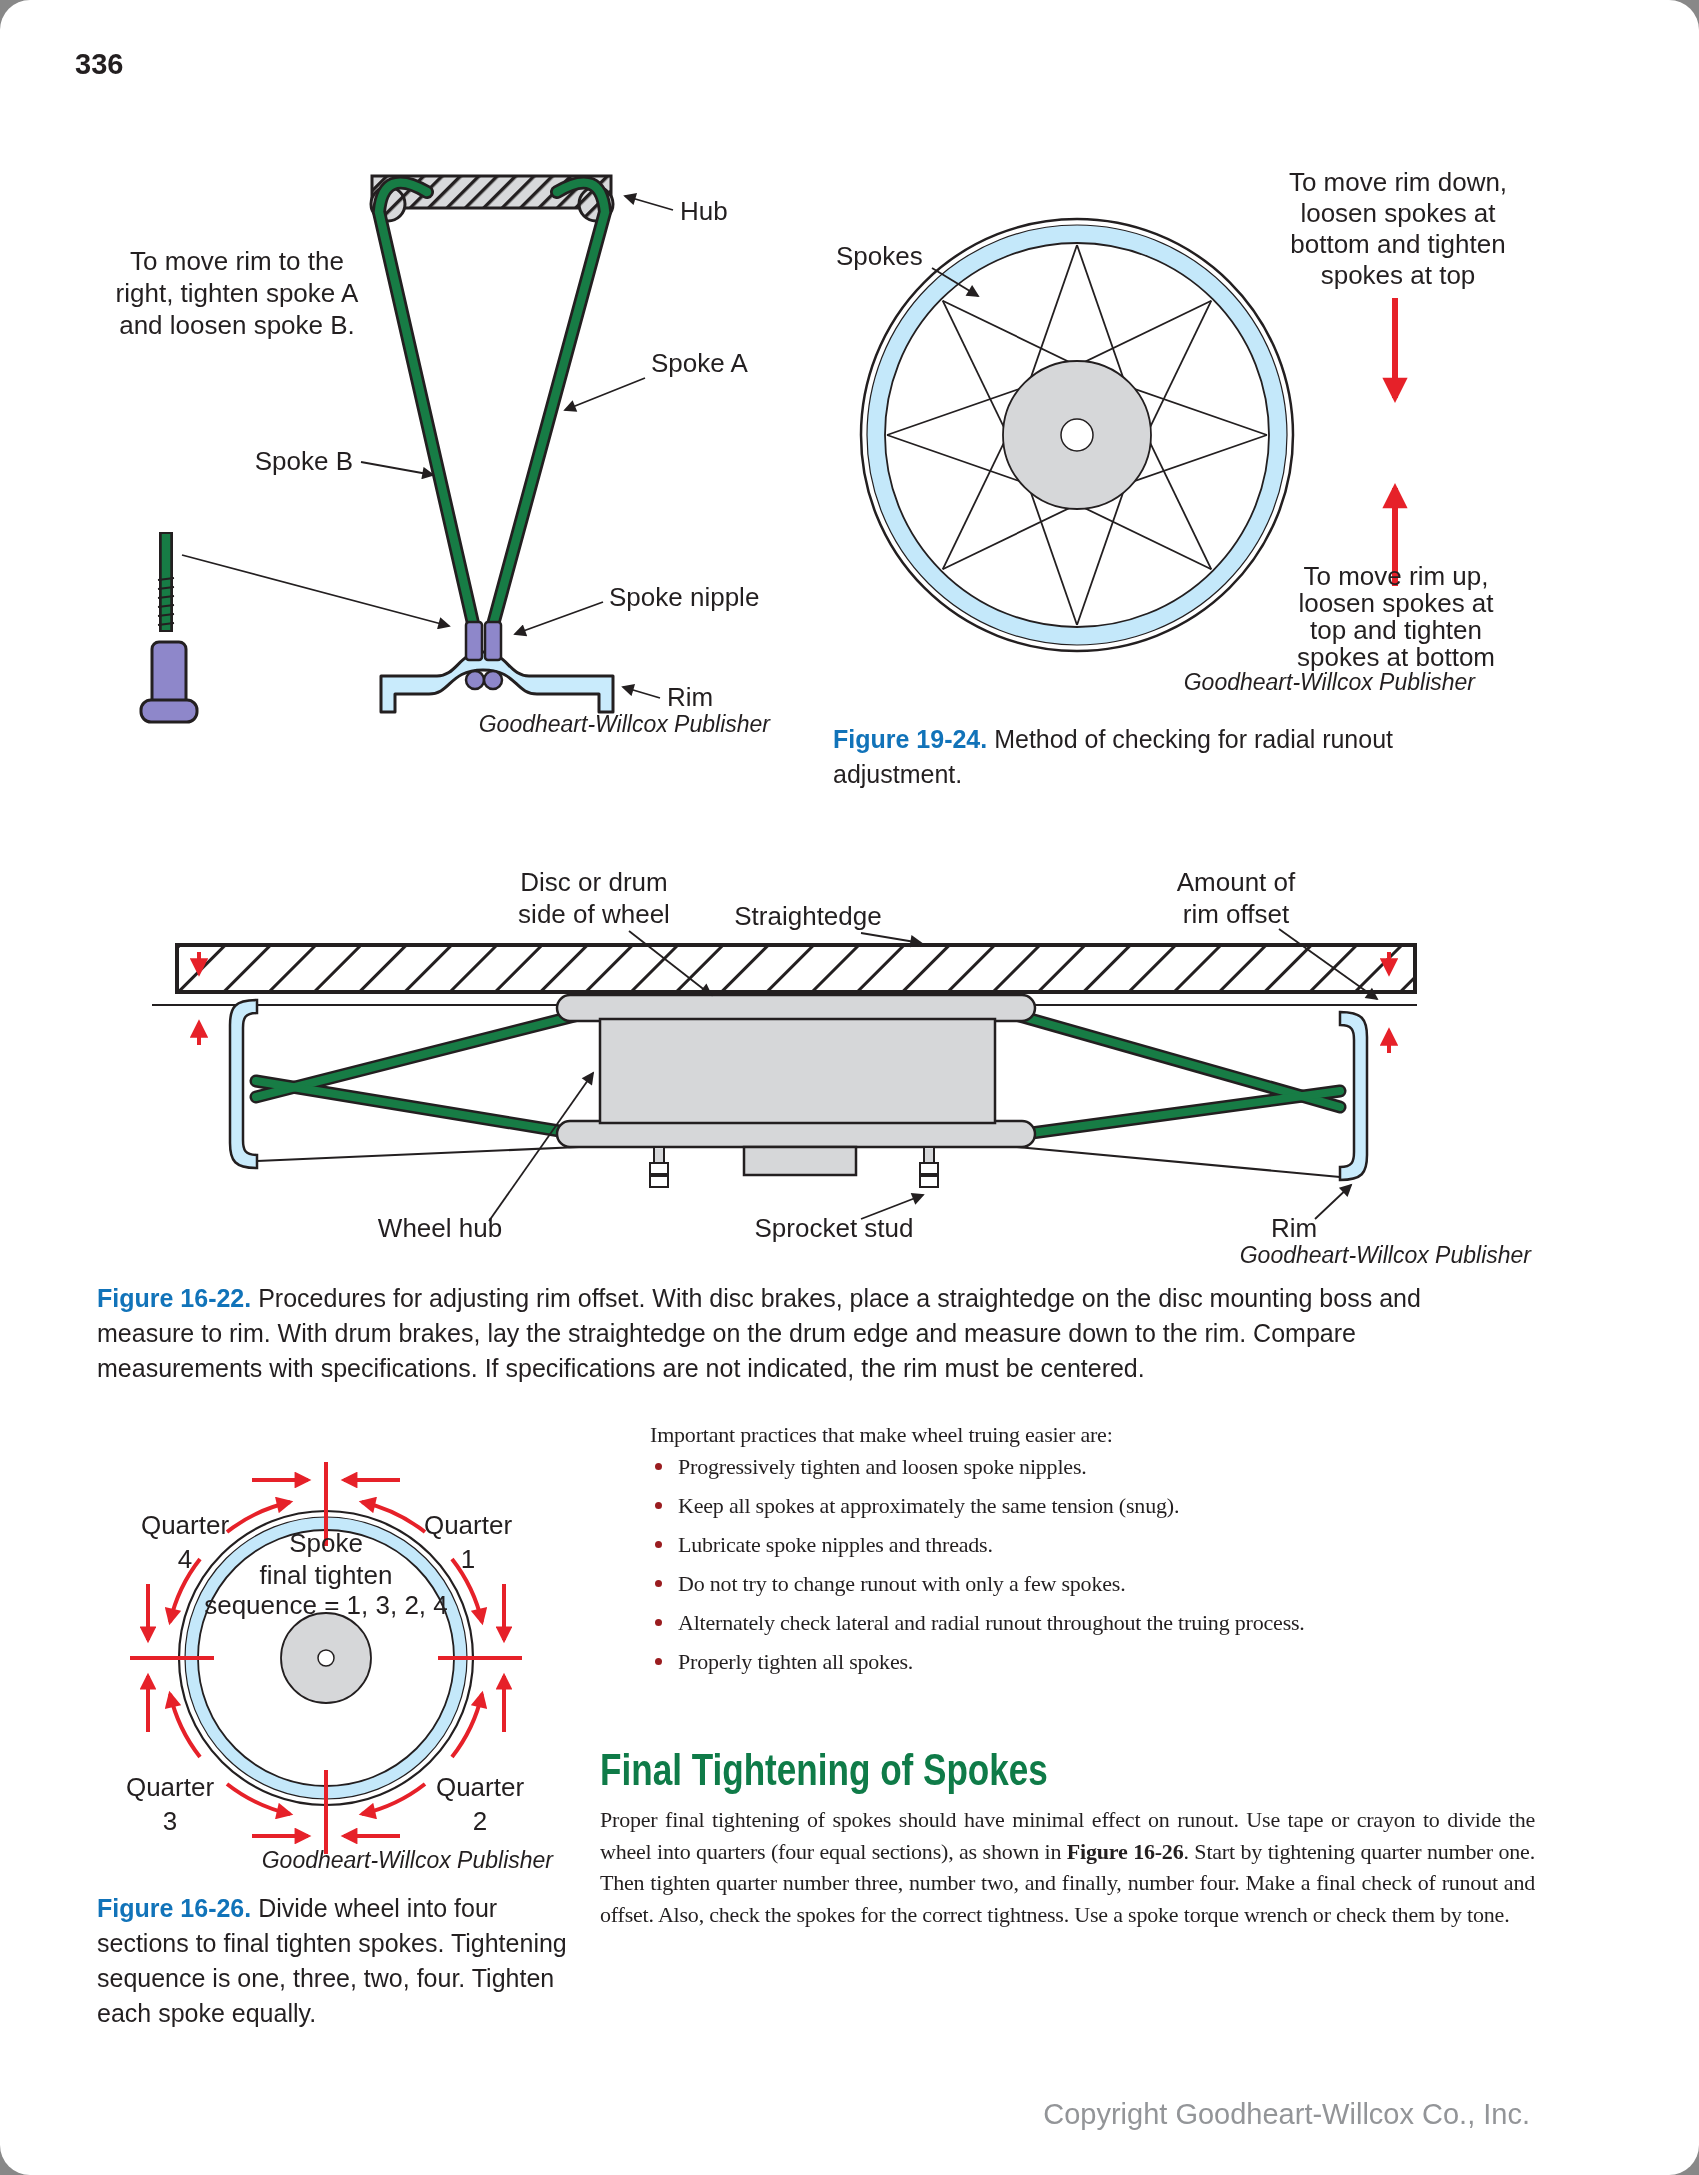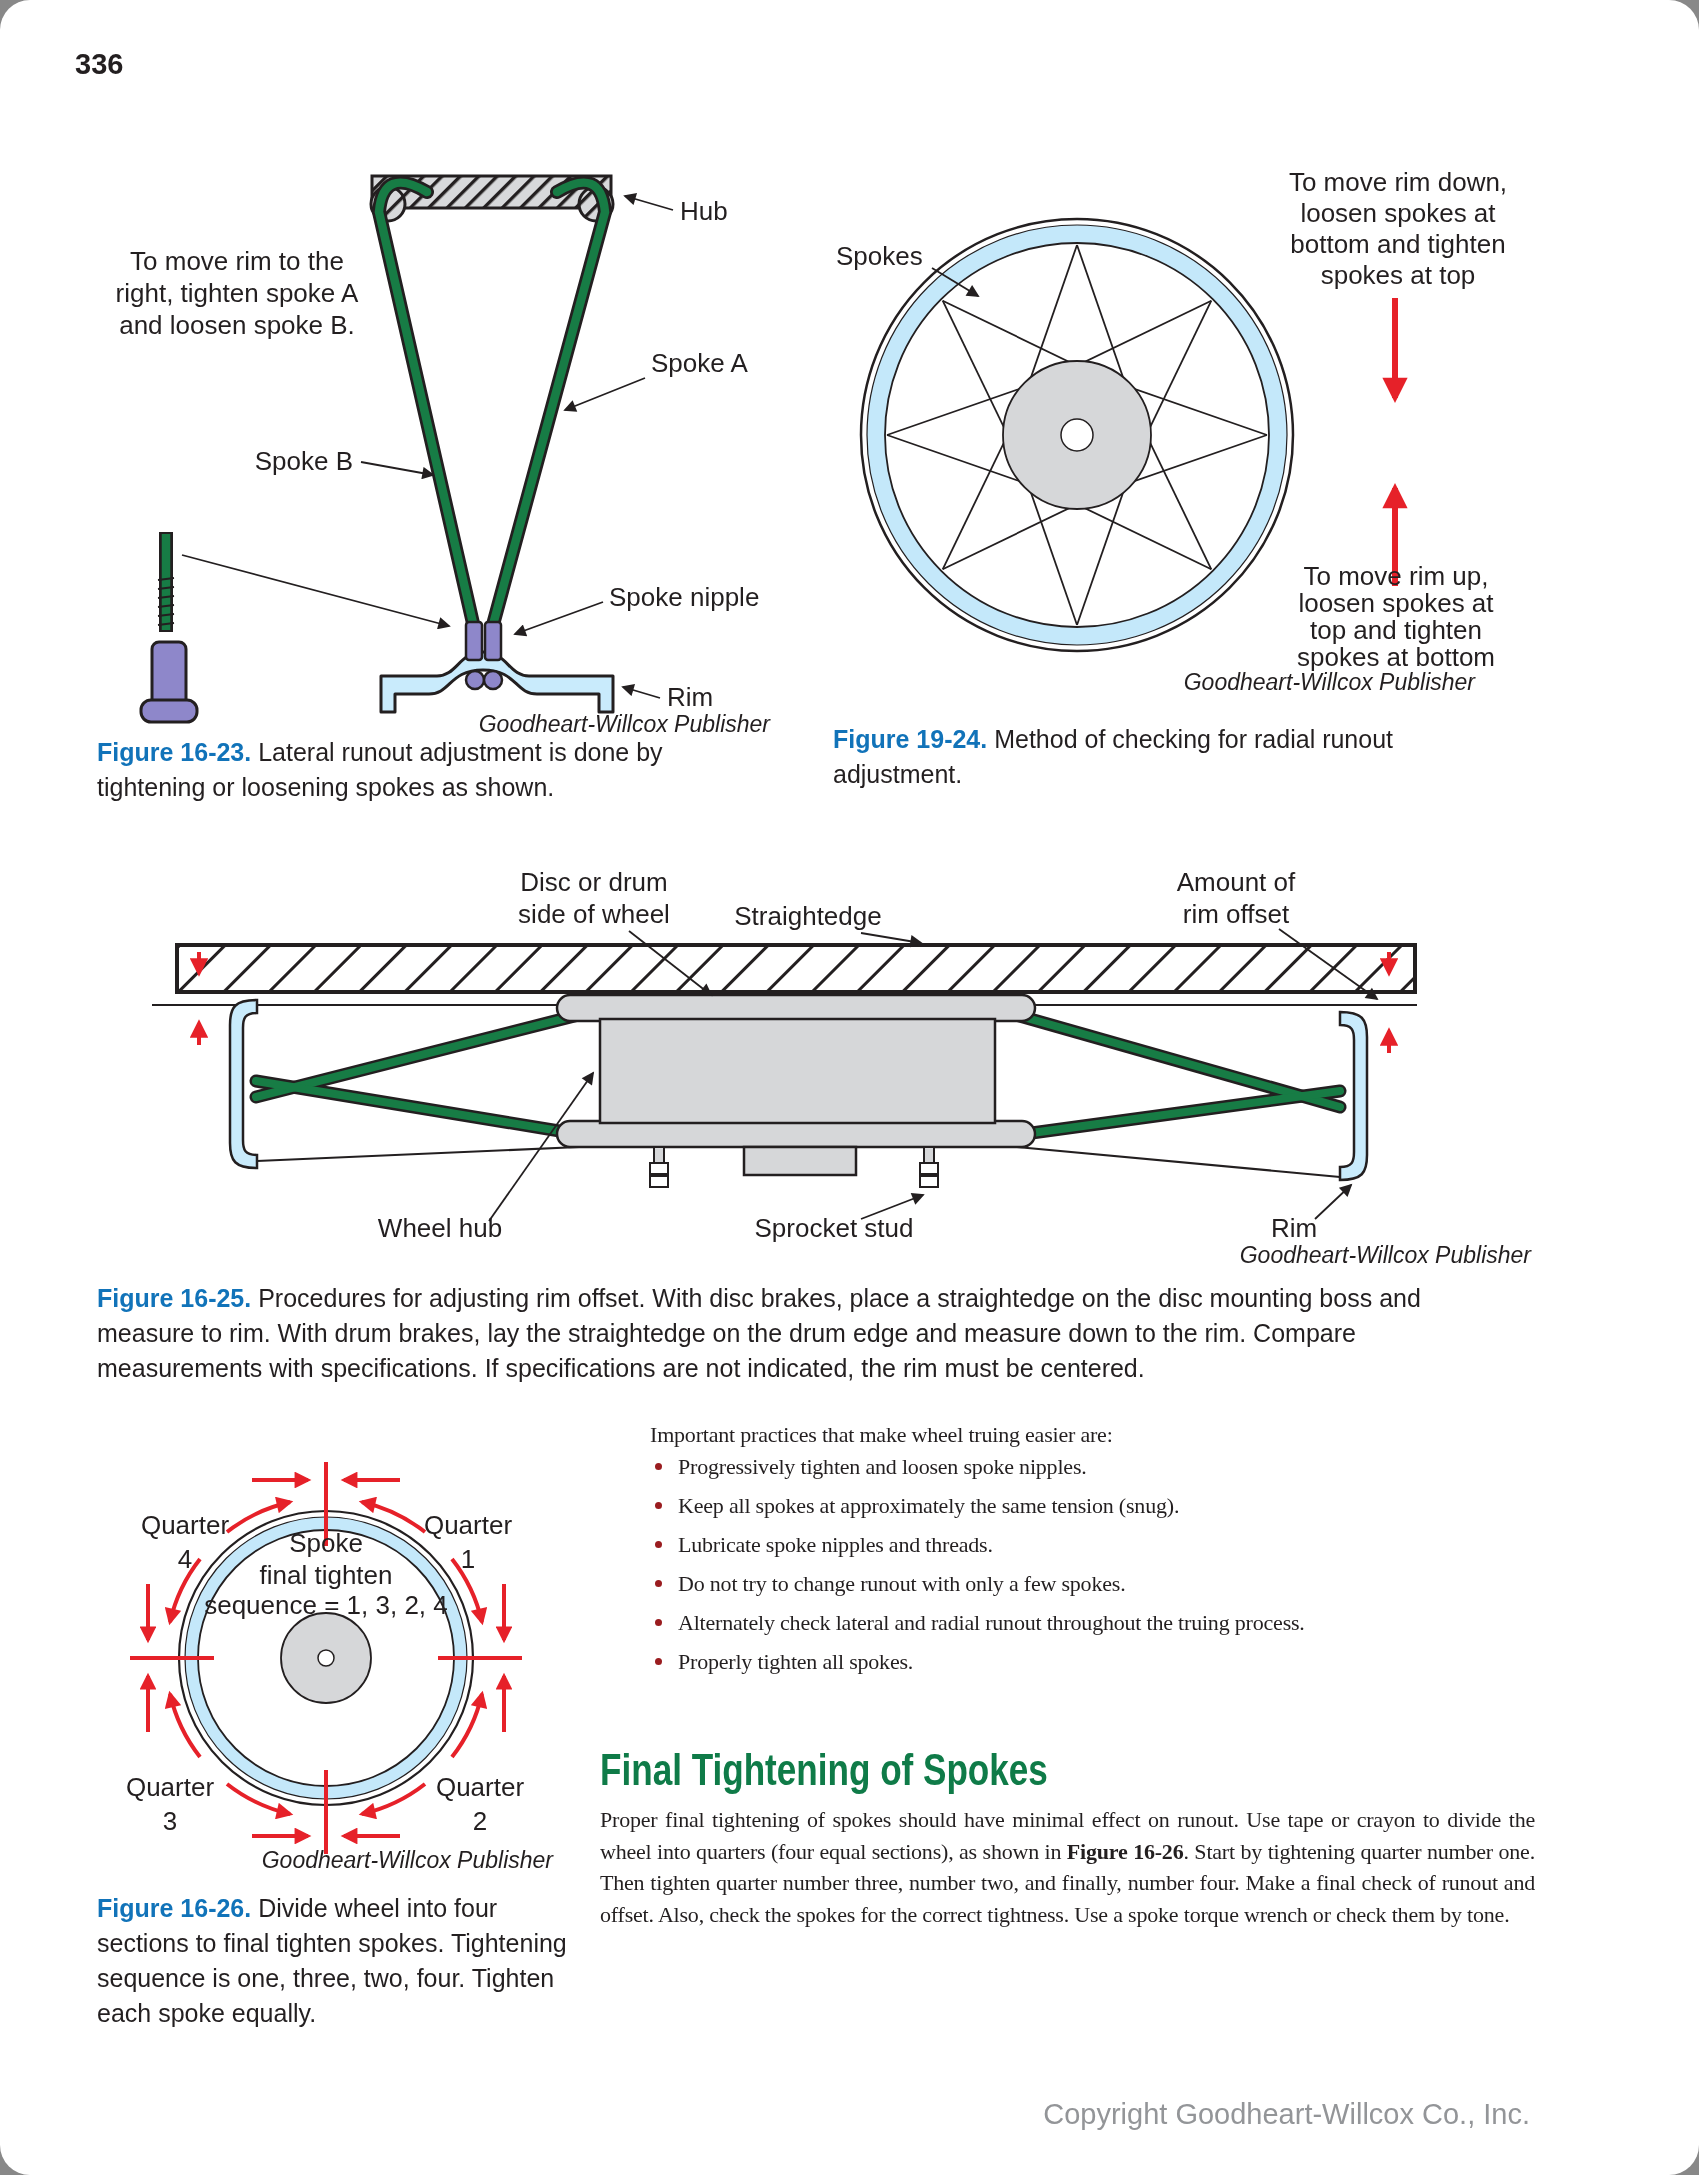--- a/index.html
+++ b/index.html
@@ -104,23 +104,20 @@
       <text x="524" y="498">Spoke nipple</text>
       <line x1="518" y1="494" x2="430" y2="526" stroke="#231f20" stroke-width="1.8" marker-end="url(#aB23)"></line>
 
       <text x="582" y="598">Rim</text>
       <line x1="575" y1="590" x2="538" y2="579" stroke="#231f20" stroke-width="1.8" marker-end="url(#aB23)"></line>
 
       <text class="credit end" x="685" y="624">Goodheart-Willcox Publisher</text>
     </g>
   </svg>
 
-  <div class="abs caption cap23">
-    <span class="ctag">Figure 16-23.</span><span> Lateral runout adjustment is done by tightening or loosening spokes as shown.</span>
-  </div>
 
   <svg class="abs" style="left:820px;top:108px;" width="715" height="628" viewBox="0 0 715 628">
     <defs>
       <marker id="aB24" viewBox="0 0 10 10" refX="8.5" refY="5" markerWidth="9" markerHeight="7" orient="auto">
         <path d="M0,0 L10,5 L0,10 z" fill="#231f20"></path>
       </marker>
       <marker id="aR24" viewBox="0 0 10 10" refX="8" refY="5" markerWidth="4.6" markerHeight="4.2" orient="auto">
         <path d="M0,0 L10,5 L0,10 z" fill="#e62129"></path>
       </marker>
     </defs>
@@ -256,21 +253,21 @@
       <line x1="764" y1="374" x2="826" y2="350" stroke="#231f20" stroke-width="1.8" marker-end="url(#aB25)"></line>
 
       <text class="mid" x="1197" y="392">Rim</text>
       <line x1="1218" y1="374" x2="1254" y2="340" stroke="#231f20" stroke-width="1.8" marker-end="url(#aB25)"></line>
 
       <text class="credit end" x="1434" y="418">Goodheart-Willcox Publisher</text>
     </g>
   </svg>
 
   <div class="abs caption cap25">
-    <span class="ctag">Figure 16-25.</span><span> Procedures for adjusting rim offset. With disc brakes, place a straightedge on the disc mounting boss and measure to rim. With drum brakes, lay the straightedge on the drum edge and measure down to the rim. Compare measurements with specifications. If specifications are not indicated, the rim must be centered.</span>
+    <span class="ctag">Figure 16-22.</span><span> Procedures for adjusting rim offset. With disc brakes, place a straightedge on the disc mounting boss and measure to rim. With drum brakes, lay the straightedge on the drum edge and measure down to the rim. Compare measurements with specifications. If specifications are not indicated, the rim must be centered.</span>
   </div>
 
   <svg class="abs" style="left:75px;top:1440px;" width="560" height="442" viewBox="0 0 560 442">
     <defs>
       <marker id="aR26" viewBox="0 0 10 10" refX="8" refY="5" markerWidth="4.6" markerHeight="4.2" orient="auto">
         <path d="M0,0 L10,5 L0,10 z" fill="#e62129"></path>
       </marker>
     </defs>
 
     <g>

